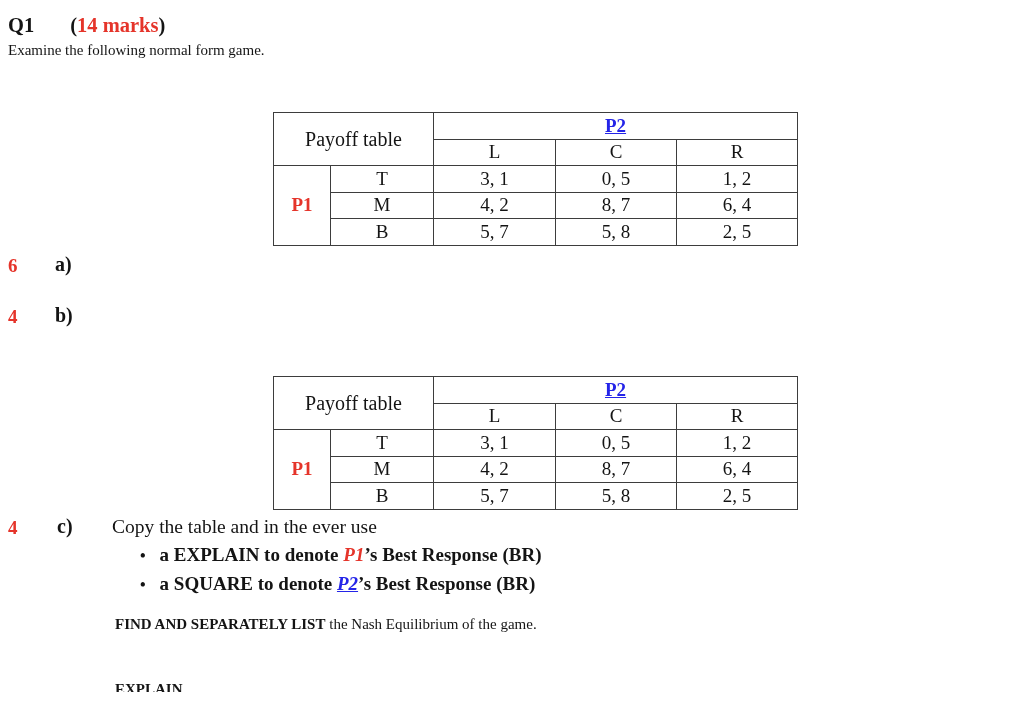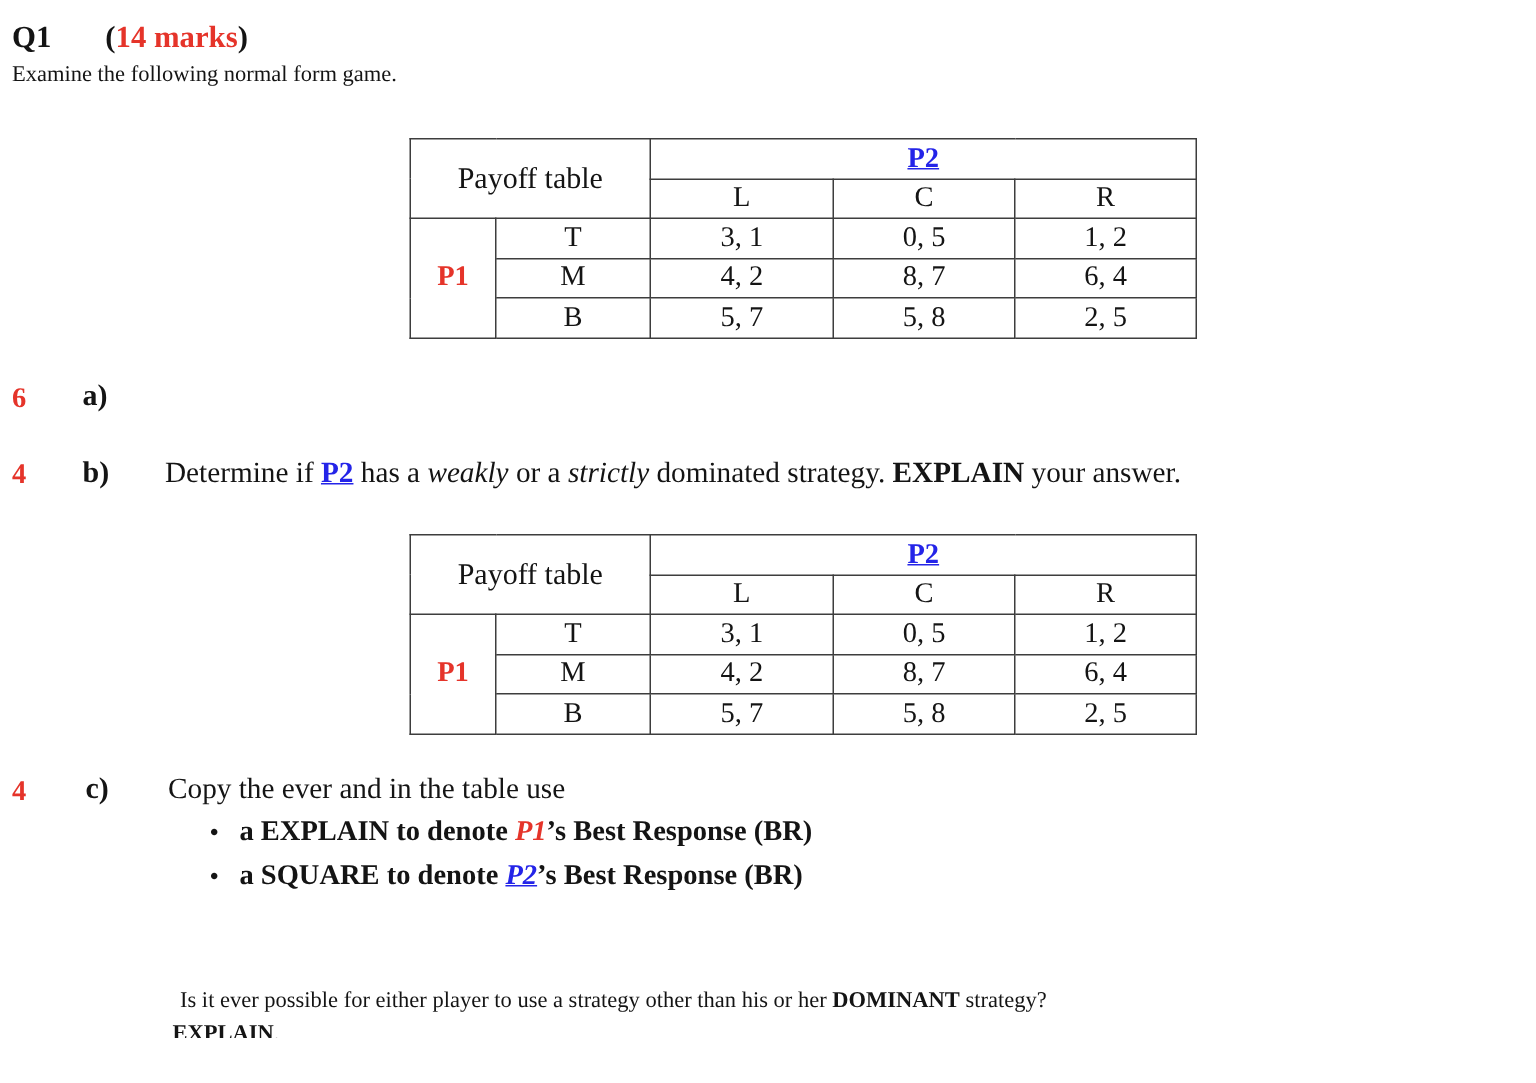--- a/index.html
+++ b/index.html
@@ -26,21 +26,21 @@
   .qline{left:8px;top:13px;font-size:20.5px;font-weight:bold;}
   .qline .paren-group{margin-left:36px;}
   table.payoff{
     position:absolute;left:273px;border-collapse:collapse;table-layout:fixed;
     width:524px;font-size:19px;
   }
   table.payoff td{
     border:1px solid var(--border);height:25.5px;padding:0;
     text-align:center;vertical-align:middle;
   }
-  table.payoff{border:1.5px solid var(--border);}
+  table.payoff{border:1.5px solid var(--border);margin-top:20px;}
   td.corner{font-size:20px;}
   .bullet-line{left:140px;font-size:19px;font-weight:bold;}
   .bullet-dot{font-size:16px;font-weight:bold;}
   .bullet-body{margin-left:14px;}
 </style>
 </head>
 <body>
 
 <div class="page">
 
@@ -88,23 +88,20 @@
         <td>2, 5</td>
       </tr>
     </tbody>
   </table>
 
   <div class="abs marks" style="top:254px">6</div>
   <div class="abs plabel" style="top:252px">a)</div>
 
   <div class="abs marks" style="top:305px">4</div>
   <div class="abs plabel" style="top:303px">b)</div>
-  <div class="abs ptext" style="top:304px">
-    <span>Determine if </span><span class="b blue">P2</span><span> has a </span><span class="i">weakly</span><span> or a </span><span class="i">strictly</span><span> dominated strategy. </span><span class="b">EXPLAIN</span><span> your answer.</span>
-  </div>
 
   <table class="payoff" style="top:356px">
     <colgroup>
       <col style="width:57px">
         <col style="width:103px">
         <col style="width:122px">
         <col style="width:121px">
         <col style="width:121px">
     </colgroup>
     <tbody>
@@ -134,32 +131,32 @@
         <td>B</td>
         <td>5, 7</td>
         <td>5, 8</td>
         <td>2, 5</td>
       </tr>
     </tbody>
   </table>
 
   <div class="abs marks" style="top:516px">4</div>
   <div class="abs plabel" style="left:57px;top:514px">c)</div>
-  <div class="abs ptext" style="left:112px;top:515px">Copy the ever and in the table use</div>
+  <div class="abs ptext" style="left:112px;top:515px">Copy the table and in the ever use</div>
 
   <div class="abs bullet-line" style="top:543px">
     <span class="bullet-dot">•</span><span class="bullet-body"><span>a EXPLAIN to denote </span><span class="i red">P1</span><span>’s Best Response (BR)</span></span>
   </div>
 
   <div class="abs bullet-line" style="top:572px">
     <span class="bullet-dot">•</span><span class="bullet-body"><span>a SQUARE to denote </span><span class="i blue">P2</span><span>’s Best Response (BR)</span></span>
   </div>
 
+  <div class="abs body-txt" style="left:115px;top:615px">
+    <span class="b">FIND AND SEPARATELY LIST</span><span> the Nash Equilibrium of the game.</span>
+  </div>
 
-  <div class="abs body-txt" style="left:120px;top:658px">
-    <span>Is it ever possible for either player to use a strategy other than his or her </span><span class="b">DOMINANT</span><span> strategy?</span>
-  </div>
 
   <div class="abs body-txt" style="left:115px;top:680px">
     <span class="b">EXPLAIN</span><span>.</span>
   </div>
 
 </div>
 
 </body></html>

